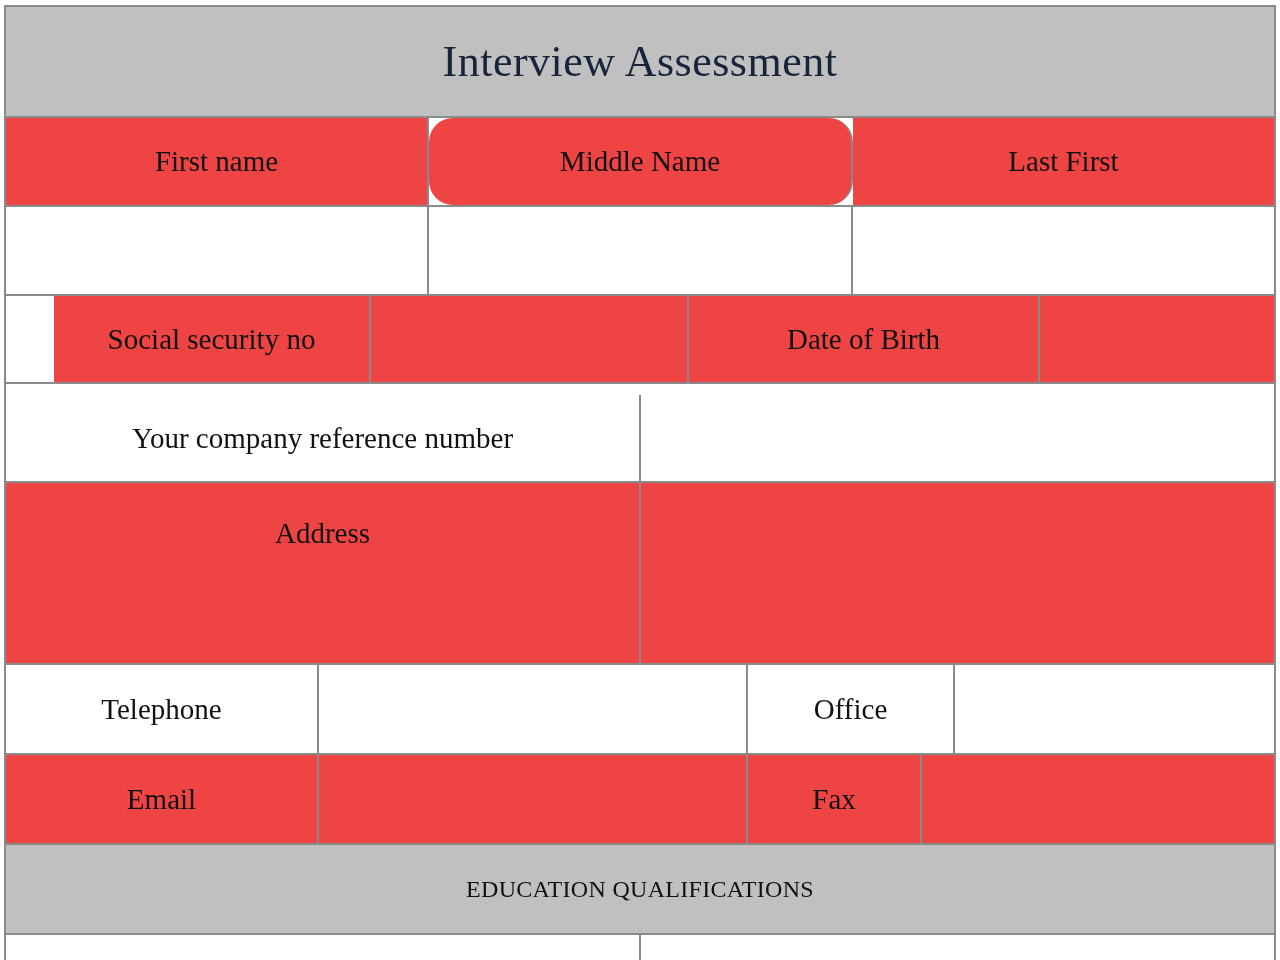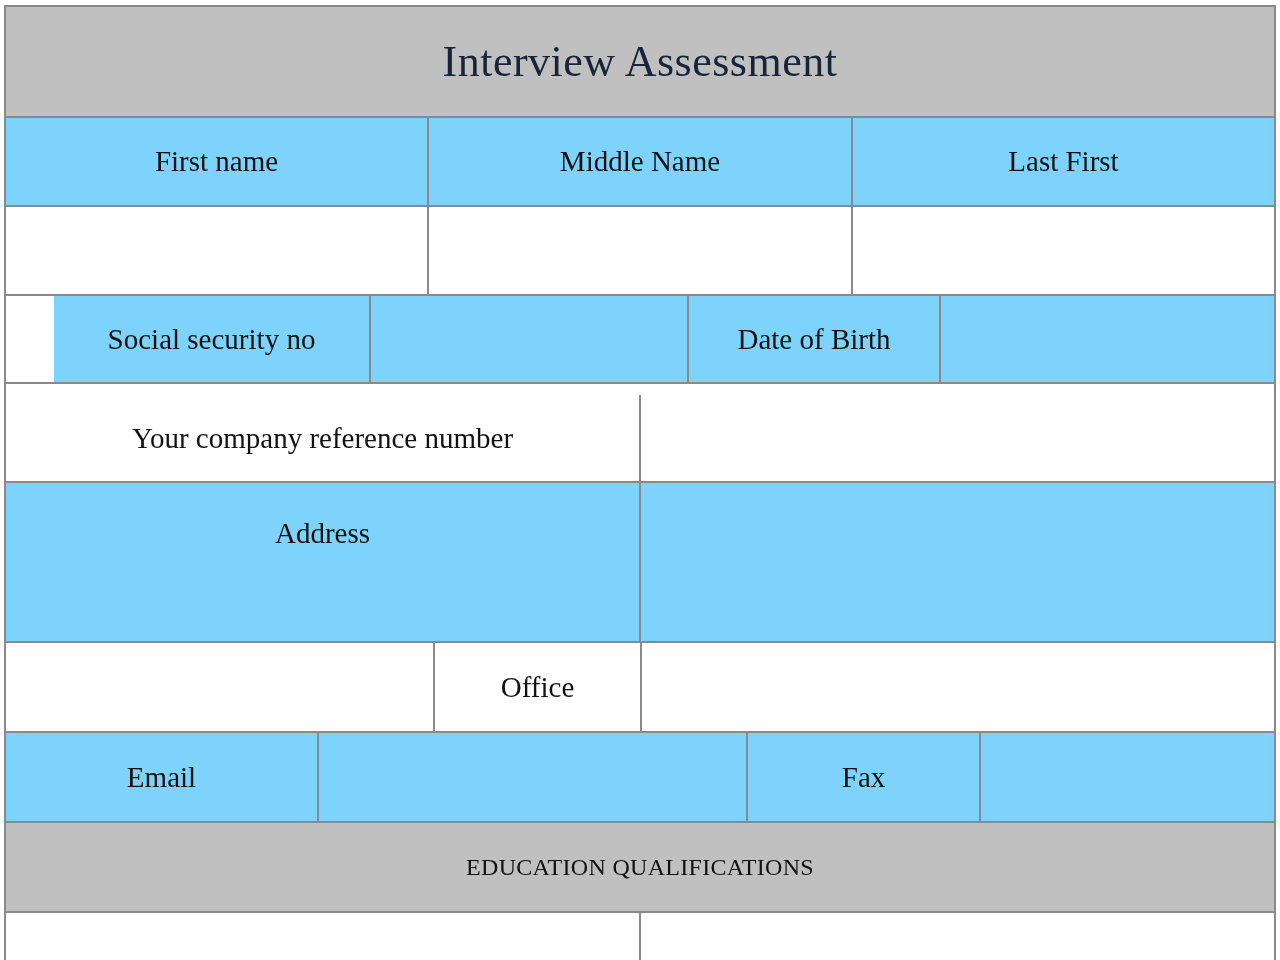--- a/index.html
+++ b/index.html
@@ -34,21 +34,21 @@
     .cell {
       box-sizing: border-box;
       border-right: 2px solid #8a8a8a;
       display: flex;
       align-items: center;
       justify-content: center;
       font-size: 29px;
       color: #111;
     }
     .cell:last-child { border-right: none; }
-    .shade { background: #7dd3fc; }
+    .shade { background: #ef4444; }
     .dark { background: #c0c0c0; }
     .white { background: #ffffff; }
     .title {
       font-size: 44px;
       color: #17243a;
       letter-spacing: 0.5px;
     }
     .section-title {
       font-size: 24px;
       color: #111;
@@ -86,77 +86,78 @@
 <body>
 
 <div class="form">
 
   <div class="row dark" style="height:111px;">
     <div class="cell dark title" style="width:100%;text-align:center;">Interview Assessment</div>
   </div>
 
   <div class="row" style="height:89px;">
     <div class="cell shade" style="width:423px;">First name</div>
-    <div class="cell shade" style="width:424px;">Middle Name</div>
+    <div class="cell shade" style="width:424px;border-radius:24px;">Middle Name</div>
     <div class="cell shade" style="flex:1;">Last First</div>
   </div>
 
   <div class="row" style="height:89px;">
     <div class="cell white" style="width:423px;">
       <input class="field" value="" style="">
     </div>
     <div class="cell white" style="width:424px;">
       <input class="field" value="" style="">
     </div>
     <div class="cell white" style="flex:1;">
       <input class="field" value="" style="">
     </div>
   </div>
 
   <div class="row" style="height:88px;padding-left:48px;">
     <div class="cell shade" style="width:317px;">Social security no</div>
     <div class="cell shade" style="width:318px;">
       <input class="field" value="" style="">
     </div>
-    <div class="cell shade" style="width:252px;">Date of Birth</div>
+    <div class="cell shade" style="width:351px;">Date of Birth</div>
     <div class="cell shade" style="flex:1;">
       <input class="field" value="" style="">
     </div>
   </div>
 
   <div class="row" style="height:88px;margin-top:11px;">
     <div class="cell white" style="width:635px;">Your company reference number</div>
     <div class="cell white" style="flex:1;">
       <input class="field" value="" style="">
     </div>
   </div>
 
-  <div class="row" style="height:160px;">
+  <div class="row" style="height:182px;">
     <div class="cell shade addr-label" style="width:635px;">Address</div>
     <div class="cell shade" style="flex:1;">
       <textarea class="field" style=""></textarea>
     </div>
   </div>
 
   <div class="row" style="height:90px;">
+    <div class="cell white" style="width:313px;">Telephone</div>
     <div class="cell white" style="width:429px;">
       <input class="field" value="" style="">
     </div>
     <div class="cell white" style="width:207px;">Office</div>
     <div class="cell white" style="flex:1;">
       <input class="field" value="" style="">
     </div>
   </div>
 
   <div class="row" style="height:90px;justify-content:space-between;">
     <div class="cell shade" style="width:313px;">Email</div>
     <div class="cell shade" style="width:429px;">
       <input class="field" value="" style="">
     </div>
-    <div class="cell shade" style="width:233px;">Fax</div>
+    <div class="cell shade" style="width:174px;">Fax</div>
     <div class="cell shade" style="flex:1;">
       <input class="field" value="" style="">
     </div>
   </div>
 
   <div class="row dark" style="height:90px;">
     <div class="cell dark section-title" style="width:100%;">EDUCATION QUALIFICATIONS</div>
   </div>
 
   <div class="row" style="height:90px;">

